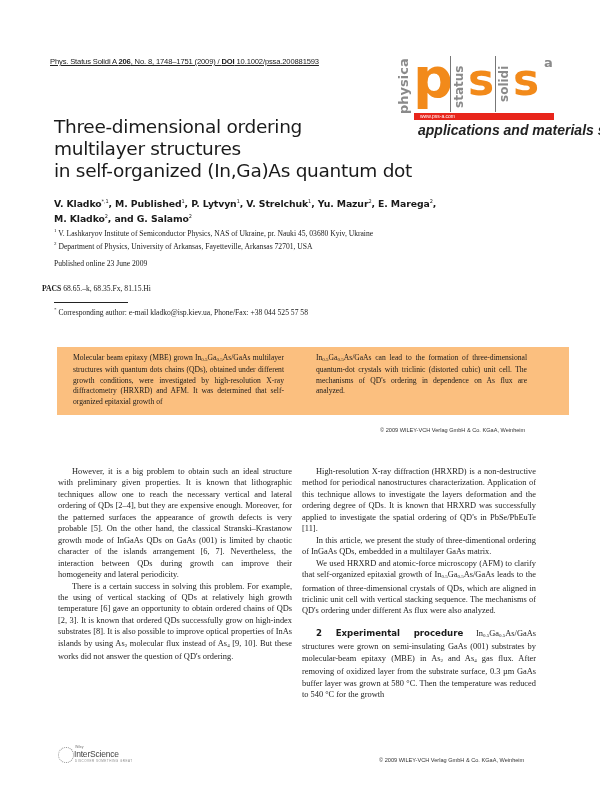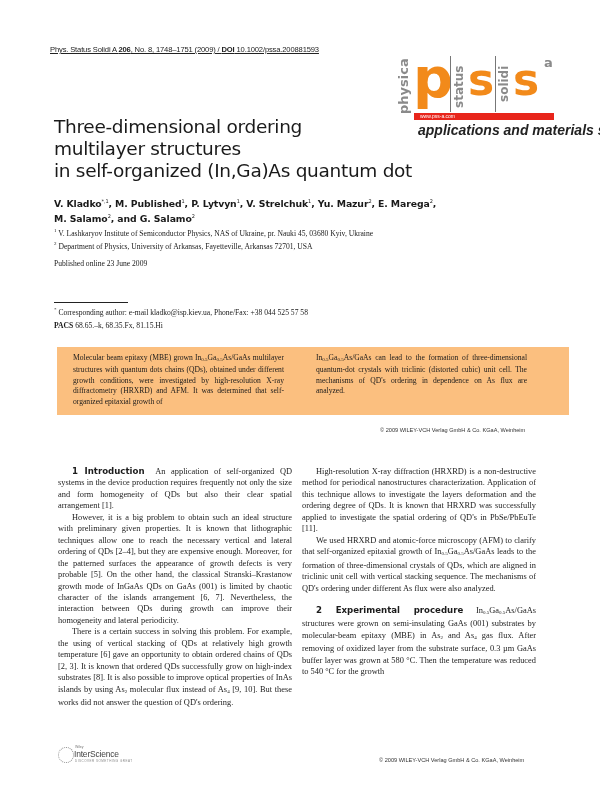--- a/index.html
+++ b/index.html
@@ -1,20 +1,20 @@
 <!DOCTYPE html>
 <html><head>
 <meta charset="utf-8">
 <style>
   html, body { margin: 0; padding: 0; background: #ffffff; }
   body { width: 600px; height: 792px; position: relative; overflow: hidden;
          font-family: "Liberation Serif", serif; color: #1a1a1a; }
   .abs { position: absolute; }
 
-  #citation { left: 50px; top: 45px; font-size: 7.6px; letter-spacing: -0.15px;
+  #citation { left: 50px; top: 57px; font-size: 7.6px; letter-spacing: -0.15px;
               text-decoration: underline; font-family: "Liberation Sans", sans-serif; color:#222; }
   #citation b { font-weight: bold; }
 
   
   #logo { left: 396px; top: 52px; width: 168px; height: 78px; }
   .logo-vert { position: absolute; font-family: "DejaVu Sans", sans-serif; font-weight: bold;
                color: #8a8a8a; transform: rotate(-90deg); transform-origin: left top; white-space: nowrap; }
   .logo-big { position: absolute; font-family: "DejaVu Sans", sans-serif; font-weight: bold;
               color: #f28a1a; line-height: 1; }
   .logo-bar { position: absolute; left: 18px; top: 61px; width: 140px; height: 7px; background: #e8251b; }
@@ -29,21 +29,21 @@
   #title div { white-space: nowrap; }
 
   #authors { left: 54px; top: 195px; font-size: 9.3px; line-height: 13px; font-weight: bold;
              font-family: "DejaVu Sans", sans-serif; letter-spacing: -0.1px; }
   #authors sup { font-size: 5px; font-weight: normal; }
 
   #affils { left: 54px; top: 226px; font-size: 7.6px; line-height: 10.5px; }
   #affils sup { font-size: 5px; }
 
   #dates { left: 54px; top: 259px; font-size: 7.6px; line-height: 10.5px; }
-  #pacs { left: 54px; top: 284px; font-size: 7.6px; margin-top: 37px; }
+  #pacs { left: 42px; top: 284px; font-size: 7.6px; }
   #pacs b { font-weight: bold; }
   #footnote-rule { left: 54px; top: 302px; width: 74px; height: 1px; background: #222; }
   #corresp { left: 54px; top: 307px; font-size: 7.6px; }
 
   #abstract { left: 57px; top: 347px; width: 512px; height: 68px; background: #fbbf7f; }
   .abs-col { position: absolute; top: 6px; width: 211px; font-size: 7.6px; line-height: 10.4px;
              text-align: justify; color: #1a1a1a; }
   #abs-left { left: 16px; }
   #abs-right { left: 259px; }
   .sub { font-size: 5px; vertical-align: -1px; }
@@ -90,21 +90,21 @@
   <div>Three-dimensional ordering</div>
   <div>multilayer structures</div>
   <div>in self-organized (In,Ga)As quantum dot</div>
 </div>
 
 <div id="authors" class="abs">
   <div>
     <span>V. Kladko</span><sup>*,1</sup><span>, M. Published</span><sup>1</sup><span>, P. Lytvyn</span><sup>1</sup><span>, V. Strelchuk</span><sup>1</sup><span>, Yu. Mazur</span><sup>2</sup><span>, E. Marega</span><sup>2</sup><span>,</span>
   </div>
   <div>
-    <span>M. Salamo</span><sup>2</sup><span>, and G. Salamo</span><sup>2</sup>
+    <span>M. Kladko</span><sup>2</sup><span>, and G. Salamo</span><sup>2</sup>
   </div>
 </div>
 
 <div id="affils" class="abs">
   <div><sup>1</sup><span> V. Lashkaryov Institute of Semiconductor Physics, NAS of Ukraine, pr. Nauki 45, 03680 Kyiv, Ukraine</span></div>
   <div><sup>2</sup><span> Department of Physics, University of Arkansas, Fayetteville, Arkansas 72701, USA</span></div>
 </div>
 
 <div id="dates" class="abs">
   <div>Published online 23 June 2009</div>
@@ -125,27 +125,27 @@
     <span>Molecular beam epitaxy (MBE) grown In</span><span class="sub">0.5</span><span>Ga</span><span class="sub">0.5</span><span>As/GaAs multilayer structures with quantum dots chains (QDs), obtained under different growth conditions, were investigated by high-resolution X-ray diffractometry (HRXRD) and AFM. It was determined that self-organized epitaxial growth of</span>
   </div>
   <div id="abs-right" class="abs-col">
     <span>In</span><span class="sub">0.5</span><span>Ga</span><span class="sub">0.5</span><span>As/GaAs can lead to the formation of three-dimensional quantum-dot crystals with triclinic (distorted cubic) unit cell. The mechanisms of QD's ordering in dependence on As flux are analyzed.</span>
   </div>
 </div>
 
 <div id="copyright-top" class="abs">© 2009 WILEY-VCH Verlag GmbH &amp; Co. KGaA, Weinheim</div>
 
 <div id="col-left" class="abs col">
-  <p><span class="sec-head">1 Introduction</span>&nbsp; <span>An application of self-organized QD systems in the device production requires frequently not only the size and form homogeneity of QDs but also their clear spatial arrangement [1].</span></p>
   <p>However, it is a big problem to obtain such an ideal structure with preliminary given properties. It is known that lithographic techniques allow one to reach the necessary vertical and lateral ordering of QDs [2–4], but they are expensive enough. Moreover, for the patterned surfaces the appearance of growth defects is very probable [5]. On the other hand, the classical Stranski–Krastanow growth mode of InGaAs QDs on GaAs (001) is limited by chaotic character of the islands arrangement [6, 7]. Nevertheless, the interaction between QDs during growth can improve their homogeneity and lateral periodicity.</p>
   <p><span>There is a certain success in solving this problem. For example, the using of vertical stacking of QDs at relatively high growth temperature [6] gave an opportunity to obtain ordered chains of QDs [2, 3]. It is known that ordered QDs successfully grow on high-index substrates [8]. It is also possible to improve optical properties of InAs islands by using As</span><span class="sub">2</span><span> molecular flux instead of As</span><span class="sub">4</span><span> [9, 10]. But these works did not answer the question of QD's ordering.</span></p>
 </div>
 
 <div id="col-right" class="abs col">
   <p>High-resolution X-ray diffraction (HRXRD) is a non-destructive method for periodical nanostructures characterization. Application of this technique allows to investigate the layers deformation and the ordering degree of QDs. It is known that HRXRD was successfully applied to investigate the spatial ordering of QD's in PbSe/PbEuTe [11].</p>
+  <p>In this article, we present the study of three-dimentional ordering of InGaAs QDs, embedded in a multilayer GaAs matrix.</p>
   <p><span>We used HRXRD and atomic-force microscopy (AFM) to clarify that self-organized epitaxial growth of In</span><span class="sub">0.5</span><span>Ga</span><span class="sub">0.5</span><span>As/GaAs leads to the formation of three-dimensional crystals of QDs, which are aligned in triclinic unit cell with vertical stacking sequence. The mechanisms of QD's ordering under different As flux were also analyzed.</span></p>
   <div class="gap"></div>
   <p><span class="sec-head">2 Experimental procedure</span><span> In</span><span class="sub">0.5</span><span>Ga</span><span class="sub">0.5</span><span>As/GaAs structures were grown on semi-insulating GaAs (001) substrates by molecular-beam epitaxy (MBE) in As</span><span class="sub">2</span><span> and As</span><span class="sub">4</span><span> gas flux. After removing of oxidized layer from the substrate surface, 0.3 µm GaAs buffer layer was grown at 580 °C. Then the temperature was reduced to 540 °C for the growth</span></p>
 </div>
 
 <div id="interscience" class="abs">
   <div id="is-swirl"></div>
   <div id="is-small">Wiley</div>
   <div id="is-text">InterScience</div>
   <div id="is-sub">DISCOVER SOMETHING GREAT</div>

